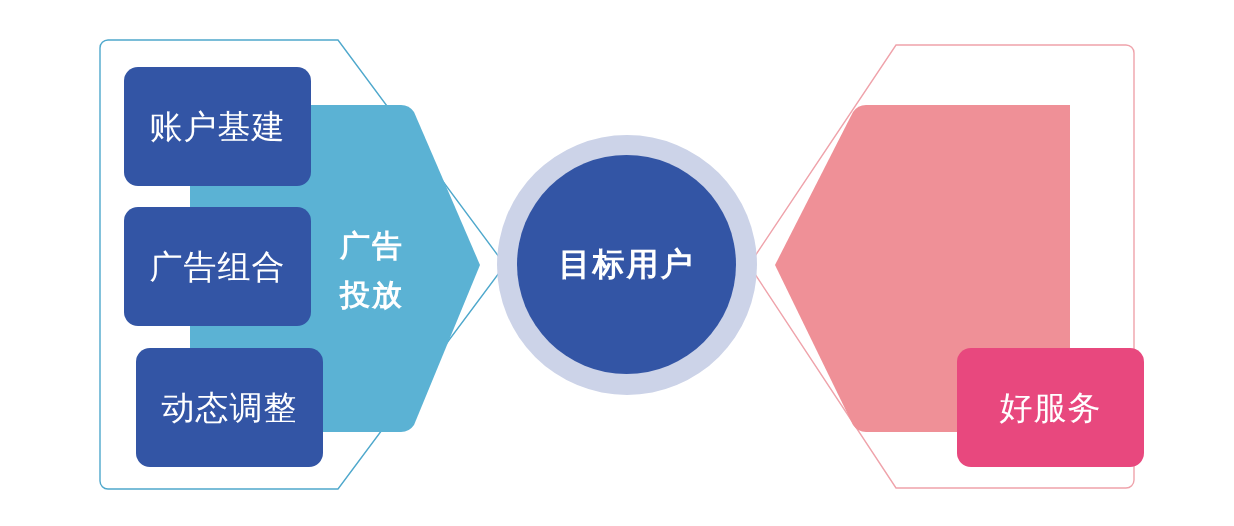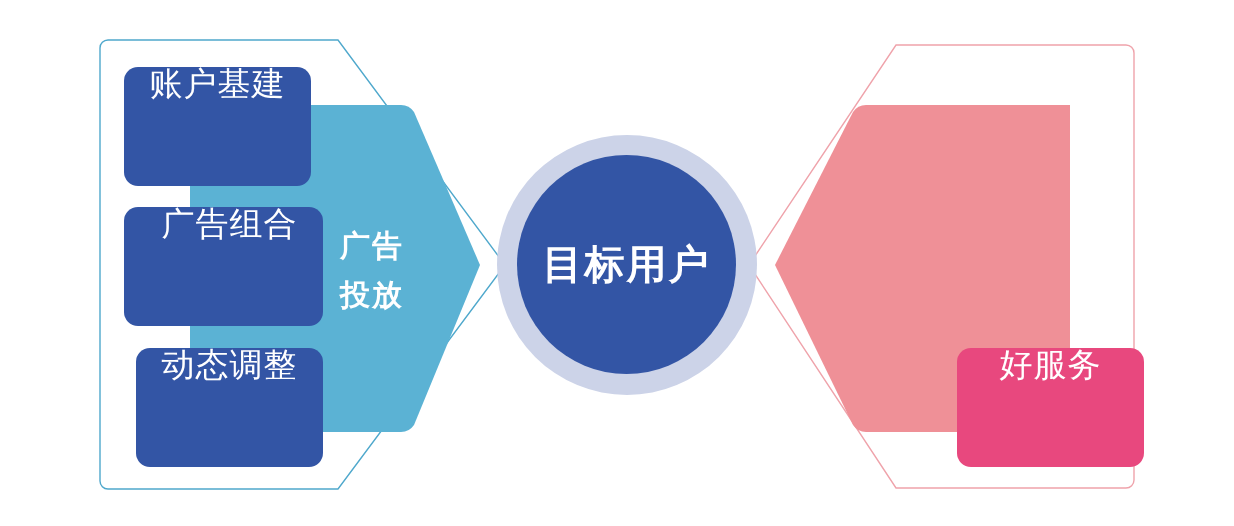--- a/index.html
+++ b/index.html
@@ -24,20 +24,21 @@
     left: 0;
     top: 0;
     width: 1234px;
     height: 526px;
   }
 
   
   .pill {
     position: absolute;
     display: flex;
+    align-items: center;
     justify-content: center;
     border-radius: 14px;
     color: #ffffff;
     font-size: 33px;
     font-weight: 400;
     letter-spacing: 1px;
     line-height: 1;
     white-space: nowrap;
   }
   .pill-left {
@@ -46,21 +47,21 @@
     height: 119px;
     background: #3355a5;
   }
   .pill-right {
     left: 945px;
     width: 187px;
     height: 119px;
     background: #e8487e;
   }
   .pill-row-1 { top: 67px; }
-  .pill-row-2 { top: 207px; padding-left: 12px; }
+  .pill-row-2 { top: 207px; }
   .pill-row-3 { top: 348px; margin-left: 12px; }
 
   
   .arrow-label {
     position: absolute;
     display: flex;
     flex-direction: column;
     align-items: center;
     justify-content: center;
     color: #ffffff;
@@ -99,21 +100,21 @@
     left: 517px;
     top: 155px;
     width: 219px;
     height: 219px;
     border-radius: 50%;
     background: #3355a5;
     display: flex;
     align-items: center;
     justify-content: center;
     color: #ffffff;
-    font-size: 40px;
+    font-size: 32px;
     font-weight: bold;
     letter-spacing: 2px;
     white-space: nowrap;
   }
 </style>
 </head>
 <body>
 
 <div id="diagram">
 

